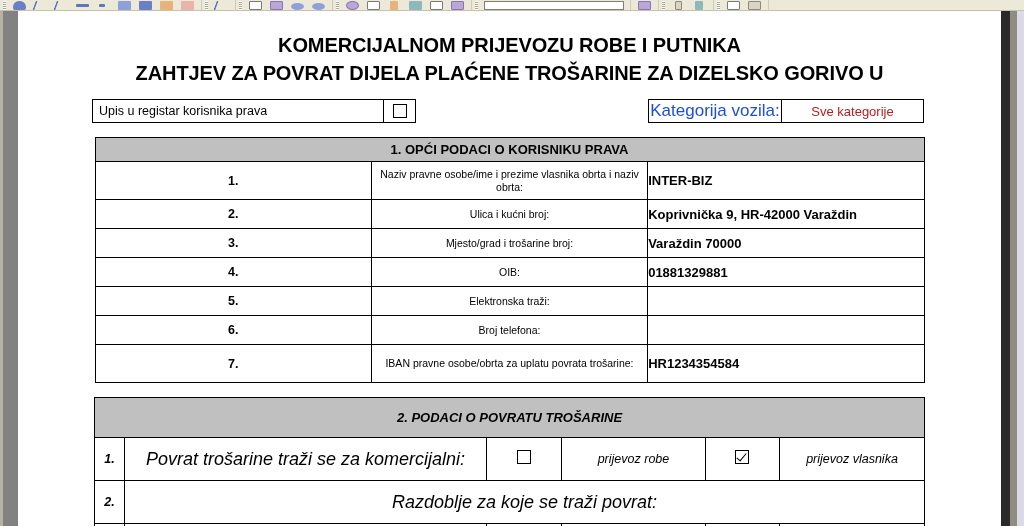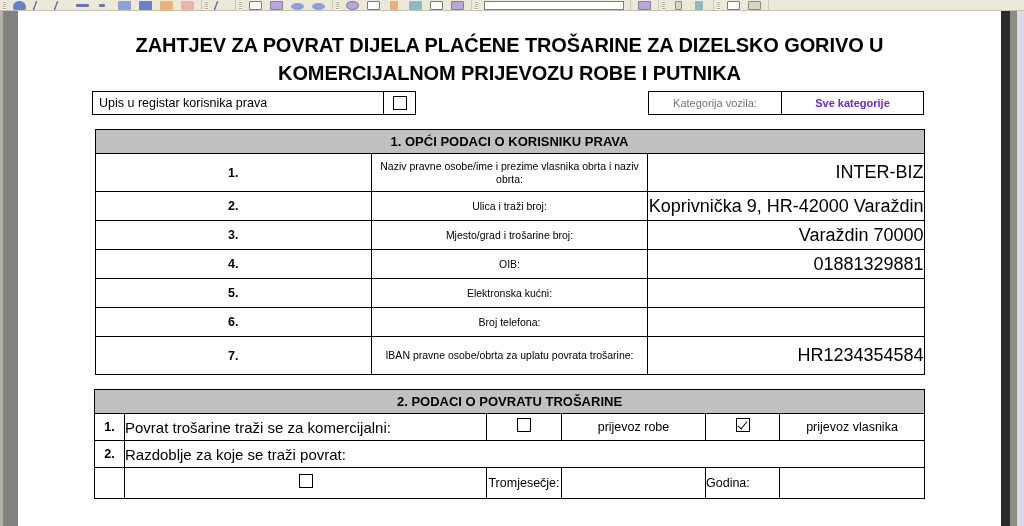--- a/index.html
+++ b/index.html
@@ -139,21 +139,21 @@
     font-weight: bold;
     font-size: 20px;
     line-height: 28px;
     color: #000000;
     letter-spacing: -0.1px;
   }
 
   
   .info-row {
     position: relative;
-    margin-top: 4px;
+    margin-top: 12px;
     height: 24px;
   }
   .upis-box {
     position: absolute;
     left: 74px; top: 0;
     height: 24px;
     display: flex;
     align-items: stretch;
     border: 1.5px solid #000;
     box-sizing: border-box;
@@ -182,34 +182,34 @@
     display: flex;
     align-items: stretch;
     border: 1.5px solid #000;
     box-sizing: border-box;
   }
   .kat-label {
     width: 132px;
     display: flex;
     align-items: center;
     justify-content: center;
-    font-size: 11px;
-    color: #737373;
+    font-size: 17px;
+    color: #1d4ed8;
     box-sizing: border-box;
     text-align: right;
   }
   .kat-value {
     width: 142px;
     border-left: 1.5px solid #000;
     display: flex;
     align-items: center;
     justify-content: center;
-    font-size: 11px;
-    font-weight: bold;
-    color: #6d28d9;
+    font-size: 13px;
+    font-weight: normal;
+    color: #b91c1c;
     box-sizing: border-box;
   }
 
   
   .cb {
     width: 14px; height: 14px;
     border: 1.5px solid #000;
     box-sizing: border-box;
     background: #fff;
     display: inline-flex;
@@ -254,43 +254,44 @@
     font-size: 12.5px;
   }
   .col-label {
     width: 288px;
     text-align: center;
     font-size: 10.5px;
     padding: 3px 6px;
     line-height: 13px;
   }
   .col-value {
-    text-align: right;
-    font-size: 18px;
-    font-weight: normal;
+    text-align: left;
+    font-size: 13px;
+    font-weight: bold;
     height: 28px;
   }
   .r1 { height: 38px; }
 
   .sec2-table {
     margin: 14px auto 0 auto;
     border-collapse: collapse;
     table-layout: fixed;
     width: 830px;
     color: #000;
   }
   .sec2-table td {
     border: 1.5px solid #000;
-    padding: 0;
+    padding: 8px;
     vertical-align: middle;
+    font-style: italic;
   }
   .lbl-left {
-    font-size: 15px;
+    font-size: 18px;
     padding-left: 5px;
-    text-align: left;
+    text-align: center;
     height: 26px;
   }
   .cb-cell {
     text-align: center;
   }
   .opt-text {
     text-align: center;
     font-size: 12.5px;
   }
   .sub-lbl {
@@ -415,22 +416,22 @@
   <div class="doc-area">
     <div class="page-shadow-left-edge"></div>
     <div class="page-shadow-left"></div>
     <div class="page-shadow-right"></div>
     <div class="page-shadow-right2"></div>
     <div class="page-shadow-right3"></div>
 
     <div class="page">
 
       <div class="doc-title">
+        <div>KOMERCIJALNOM PRIJEVOZU ROBE I PUTNIKA</div>
         <div>ZAHTJEV ZA POVRAT DIJELA PLAĆENE TROŠARINE ZA DIZELSKO GORIVO U</div>
-        <div>KOMERCIJALNOM PRIJEVOZU ROBE I PUTNIKA</div>
       </div>
 
       <div class="info-row">
         <div class="upis-box">
           <div class="upis-label">Upis u registar korisnika prava</div>
           <div class="upis-cb-cell">
             <span class="cb"></span>
           </div>
         </div>
         <div class="kat-box">
@@ -444,36 +445,36 @@
             <tr>
           <td class="sec-head" colspan="3">1. OPĆI PODACI O KORISNIKU PRAVA</td>
         </tr>
         <tr class="r1">
           <td class="col-num">1.</td>
           <td class="col-label">Naziv pravne osobe/ime i prezime vlasnika obrta i naziv obrta:</td>
           <td class="col-value">INTER-BIZ</td>
         </tr>
         <tr>
           <td class="col-num">2.</td>
-          <td class="col-label">Ulica i traži broj:</td>
+          <td class="col-label">Ulica i kućni broj:</td>
           <td class="col-value">Koprivnička 9, HR-42000 Varaždin</td>
         </tr>
         <tr>
           <td class="col-num">3.</td>
           <td class="col-label">Mjesto/grad i trošarine broj:</td>
           <td class="col-value">Varaždin 70000</td>
         </tr>
         <tr>
           <td class="col-num">4.</td>
           <td class="col-label">OIB:</td>
           <td class="col-value">01881329881</td>
         </tr>
         <tr>
           <td class="col-num">5.</td>
-          <td class="col-label">Elektronska kućni:</td>
+          <td class="col-label">Elektronska traži:</td>
           <td class="col-value"></td>
         </tr>
         <tr>
           <td class="col-num">6.</td>
           <td class="col-label">Broj telefona:</td>
           <td class="col-value"></td>
         </tr>
         <tr class="r1">
           <td class="col-num">7.</td>
           <td class="col-label">IBAN pravne osobe/obrta za uplatu povrata trošarine:</td>

